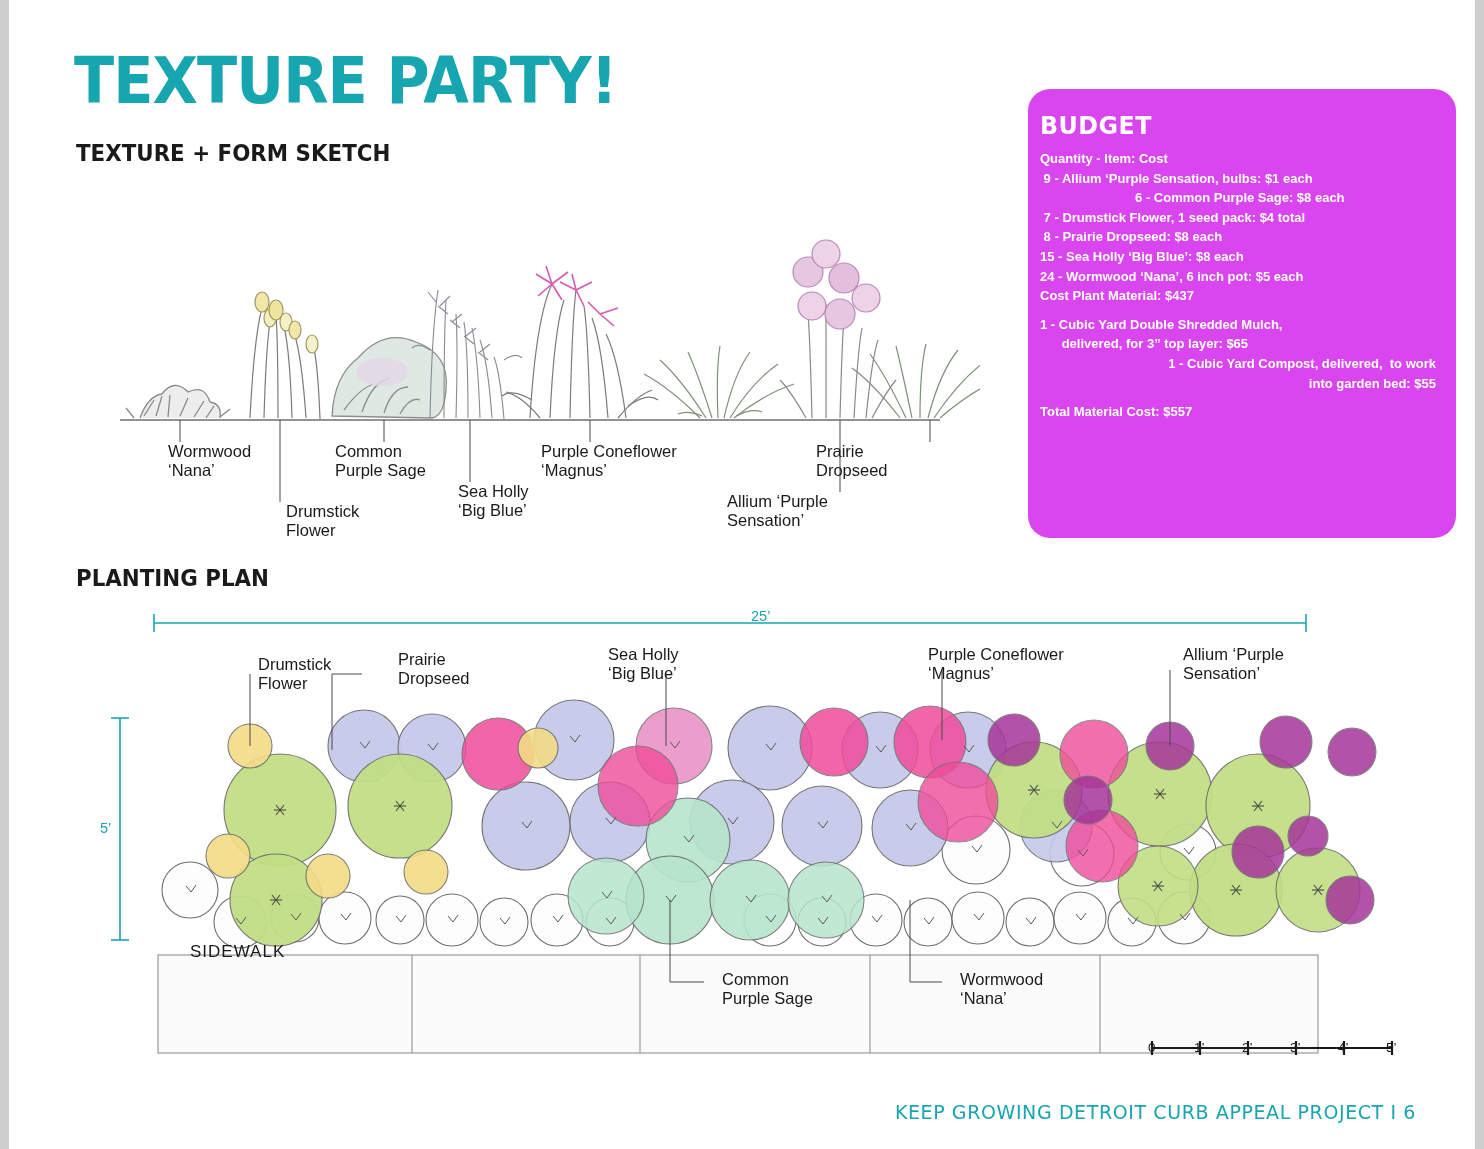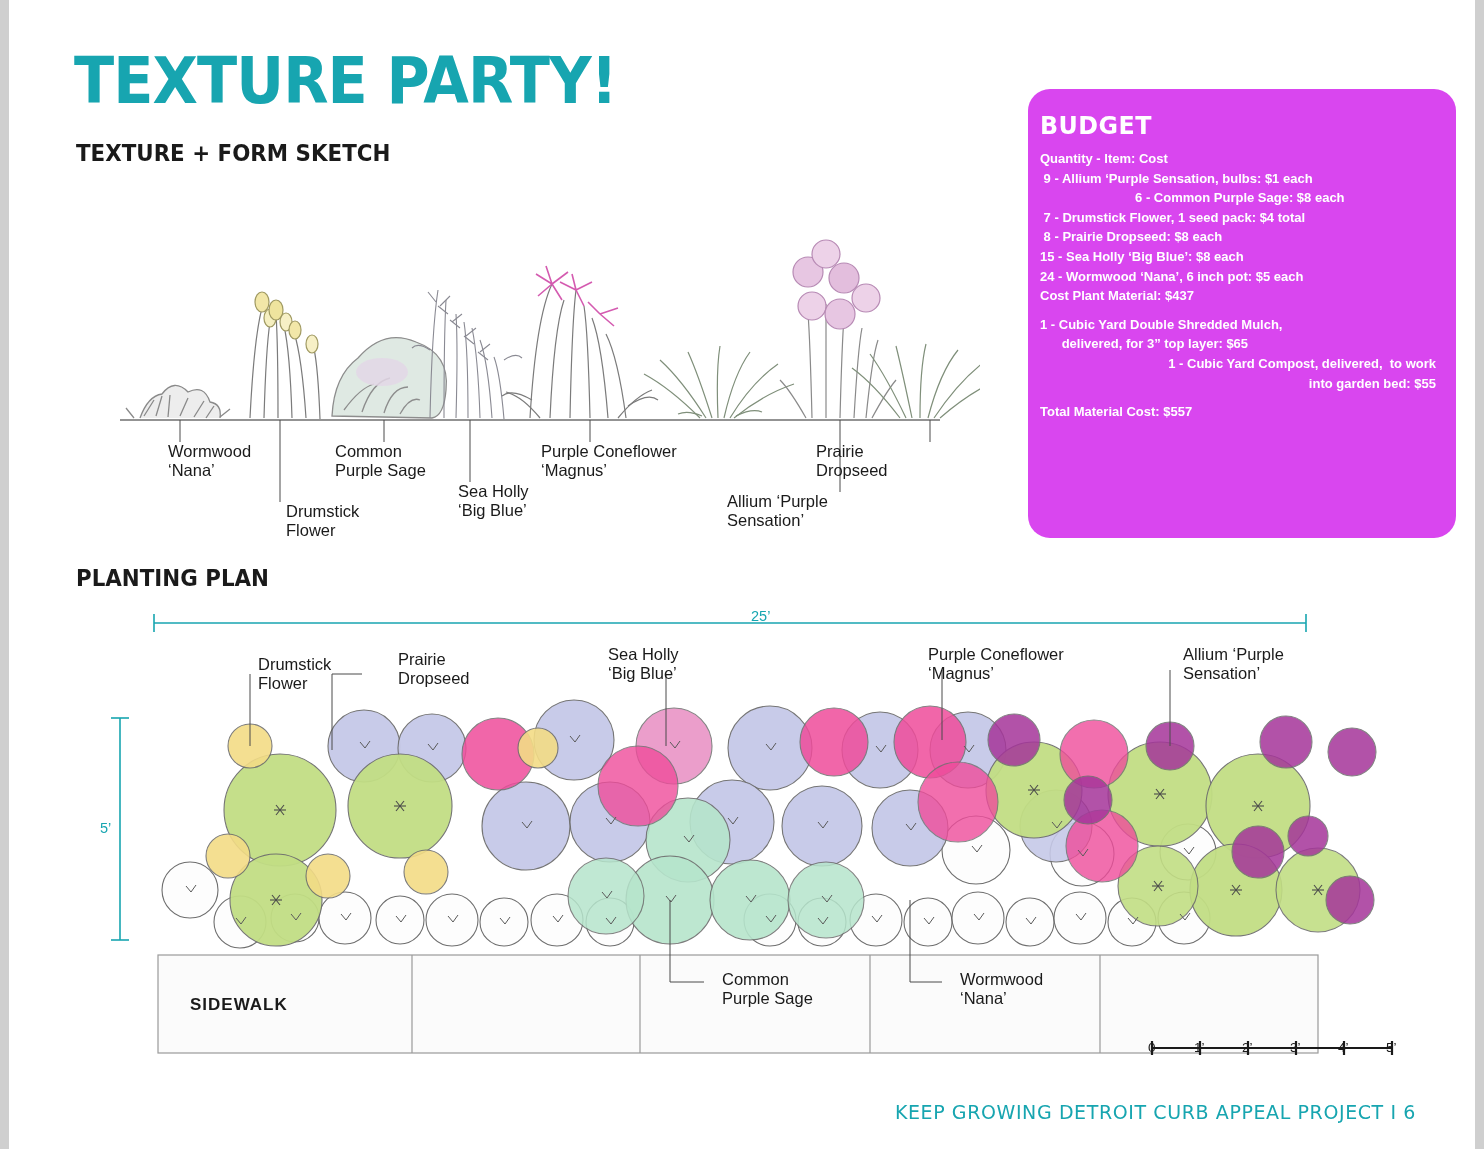--- a/index.html
+++ b/index.html
@@ -136,25 +136,24 @@
     white-space: pre;
   }
   .dim-text {
     position: absolute;
     font-size: 14.5px;
     color: #17a5b0;
   }
   .sidewalk-text {
     position: absolute;
     left: 190px;
-    top: 995px;
+    top: 942px;
     font-size: 17px;
     letter-spacing: 1px;
     color: #1a1a1a;
-    font-weight: bold;
   }
   .scalebar-text {
     position: absolute;
     font-size: 13.5px;
     color: #1a1a1a;
   }
   .footer {
     position: absolute;
     right: 68px;
     bottom: 26px;

